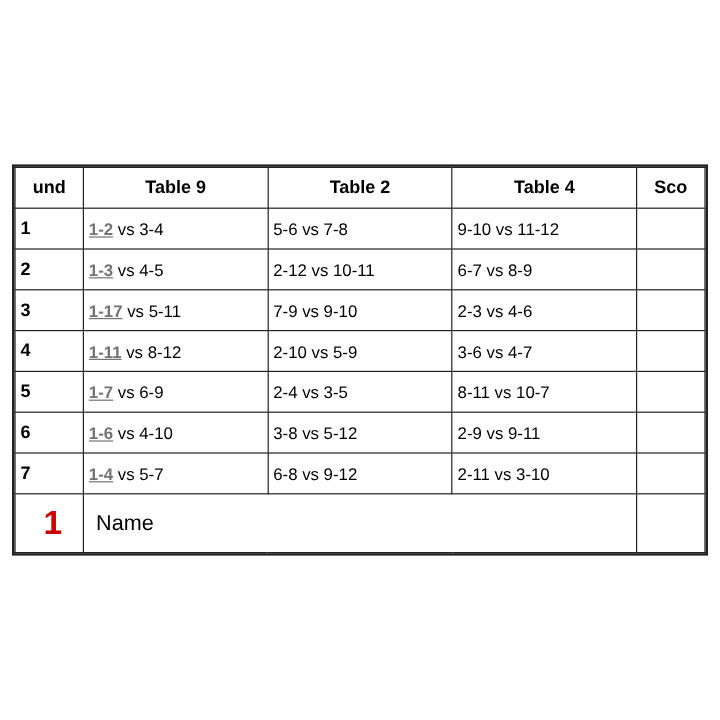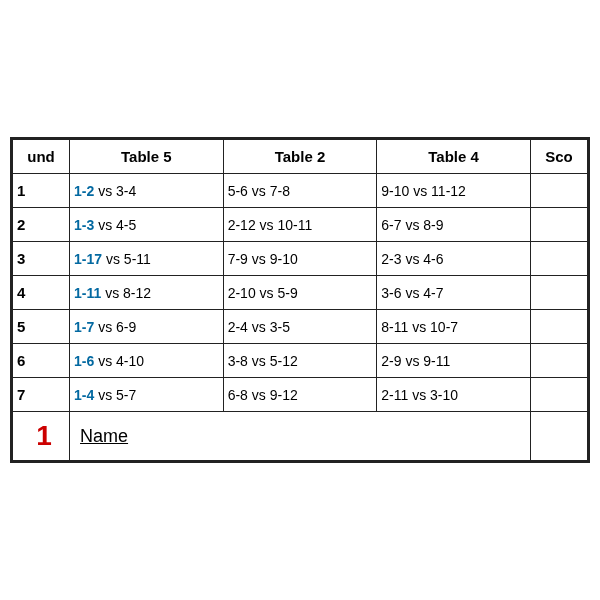--- a/index.html
+++ b/index.html
@@ -39,21 +39,21 @@
       font-size: 15px;
       width: 52px;
     }
     td.score-col {
       width: 52px;
     }
     col.round { width: 52px; }
     col.table-col { width: 140px; }
     col.score { width: 52px; }
 
-    .red { color: #0369a1; font-weight: bold; }
+    .red { color: #737373; font-weight: bold; text-decoration: underline; }
 
     
     .name-row td {
       text-align: left;
       padding-left: 10px;
       font-size: 16px;
     }
     .name-row .round-num {
       font-size: 28px;
       font-weight: bold;
@@ -69,21 +69,21 @@
     <colgroup>
       <col class="round">
       <col class="table-col">
       <col class="table-col">
       <col class="table-col">
       <col class="score">
     </colgroup>
     <thead>
       <tr>
         <th>und</th>
-        <th>Table 5</th>
+        <th>Table 9</th>
         <th>Table 2</th>
         <th>Table 4</th>
         <th>Sco</th>
       </tr>
     </thead>
     <tbody id="table-body">
     <tr>
           <td class="round-col">1</td>
           <td><span class="red">1-2</span> vs 3-4</td>
           <td>5-6 vs 7-8</td>
@@ -127,18 +127,18 @@
         </tr>
         <tr>
           <td class="round-col">7</td>
           <td><span class="red">1-4</span> vs 5-7</td>
           <td>6-8  vs 9-12</td>
           <td>2-11 vs 3-10</td>
           <td class="score-col"></td>
         </tr>
         <tr class="name-row">
           <td class="round-num">1</td>
-          <td colspan="3" style="text-align: left; padding-left: 10px; font-size: 18px; text-decoration: underline;">Name</td>
+          <td colspan="3" style="text-align: left; padding-left: 10px; font-size: 18px;">Name</td>
           <td></td>
         </tr>
       </tbody>
   </table>
 </div>
 
 </body></html>

